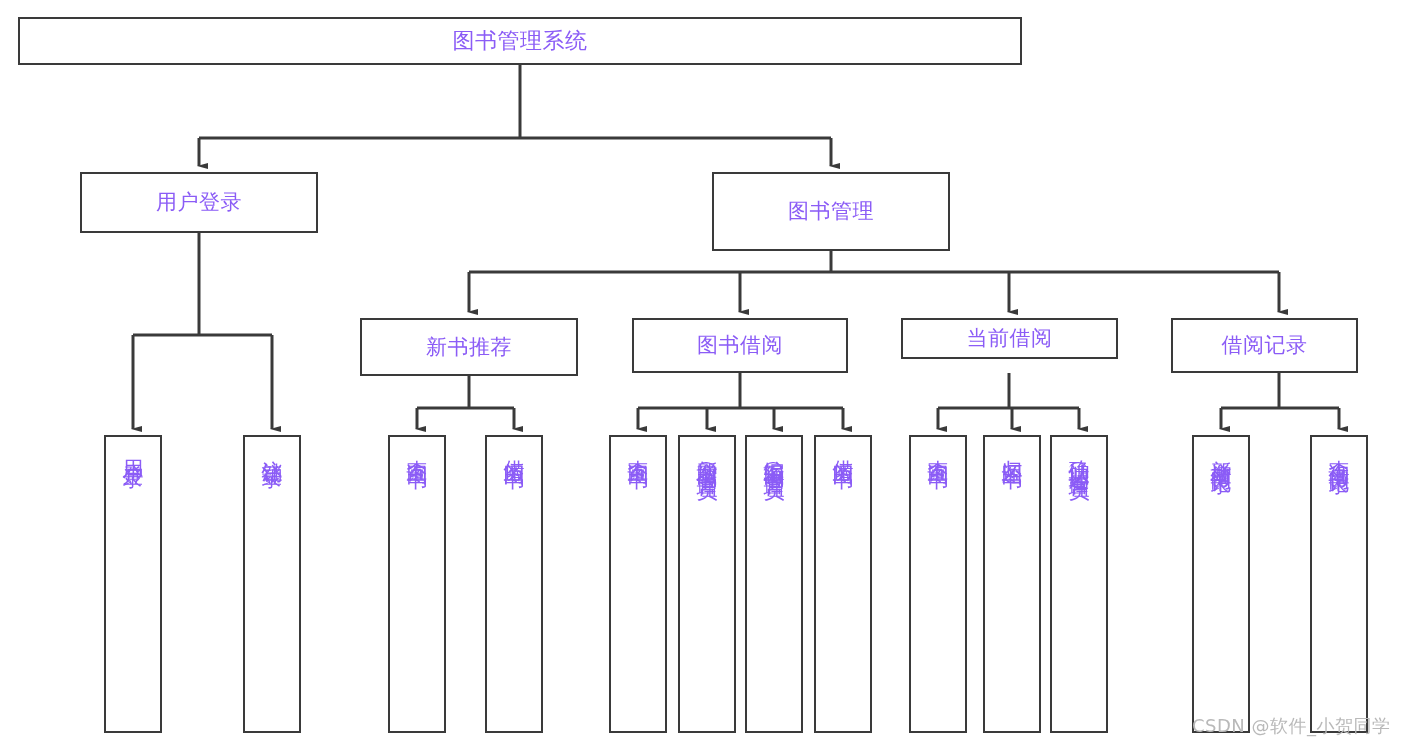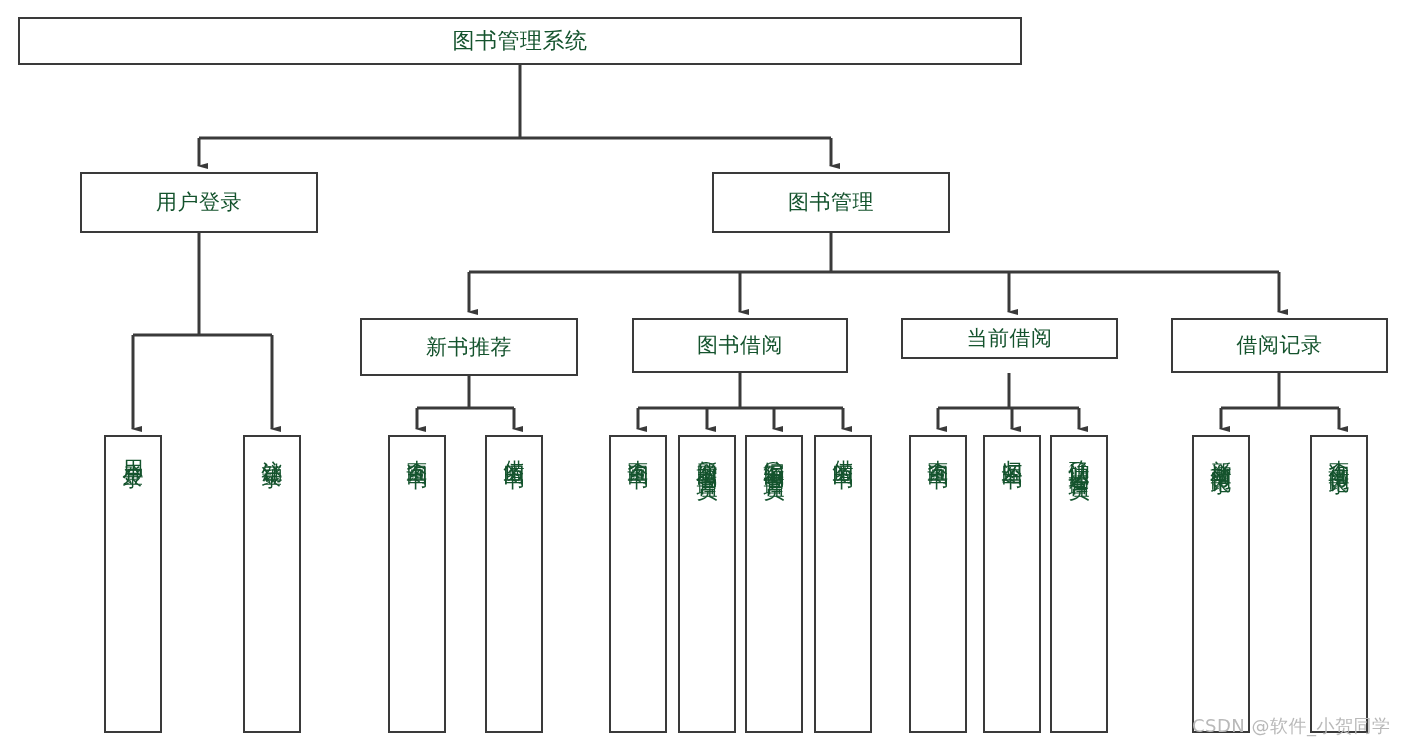--- a/index.html
+++ b/index.html
@@ -35,21 +35,21 @@
     display: flex;
     align-items: center;
     justify-content: center;
     color: #333333;
   }
   .node-label {
     display: block;
     text-align: center;
     line-height: 1.18;
     letter-spacing: 0.5px;
-    color: #14532d;
+    color: #8b5cf6;
     white-space: nowrap;
   }
   
   .node.horiz .node-label {
     font-size: 21px;
   }
   .node.root .node-label {
     font-size: 22px;
   }
   
@@ -133,37 +133,37 @@
   </svg>
 
   <div class="node horiz root" style="left:18px; top:17px; width:1004px; height:48px;">
     <span class="node-label">图书管理系统</span>
   </div>
 
   <div class="node horiz" style="left:80px; top:172px; width:238px; height:61px;">
     <span class="node-label">用户登录</span>
   </div>
 
-  <div class="node horiz" style="left:712px; top:172px; width:238px; height:61px;">
+  <div class="node horiz" style="left:712px; top:172px; width:238px; height:79px;">
     <span class="node-label">图书管理</span>
   </div>
 
   <div class="node horiz" style="left:360px; top:318px; width:218px; height:58px;">
     <span class="node-label">新书推荐</span>
   </div>
 
   <div class="node horiz" style="left:632px; top:318px; width:216px; height:55px;">
     <span class="node-label">图书借阅</span>
   </div>
 
   <div class="node horiz" style="left:901px; top:318px; width:217px; height:41px;">
     <span class="node-label">当前借阅</span>
   </div>
 
-  <div class="node horiz" style="left:1171px; top:318px; width:217px; height:55px;">
+  <div class="node horiz" style="left:1171px; top:318px; width:187px; height:55px;">
     <span class="node-label">借阅记录</span>
   </div>
 
   <div class="node vert" style="left:104px; top:435px; width:58px; height:298px;">
     <span class="node-label">用户登录</span>
   </div>
 
   <div class="node vert" style="left:243px; top:435px; width:58px; height:298px;">
     <span class="node-label">注销登录</span>
   </div>

